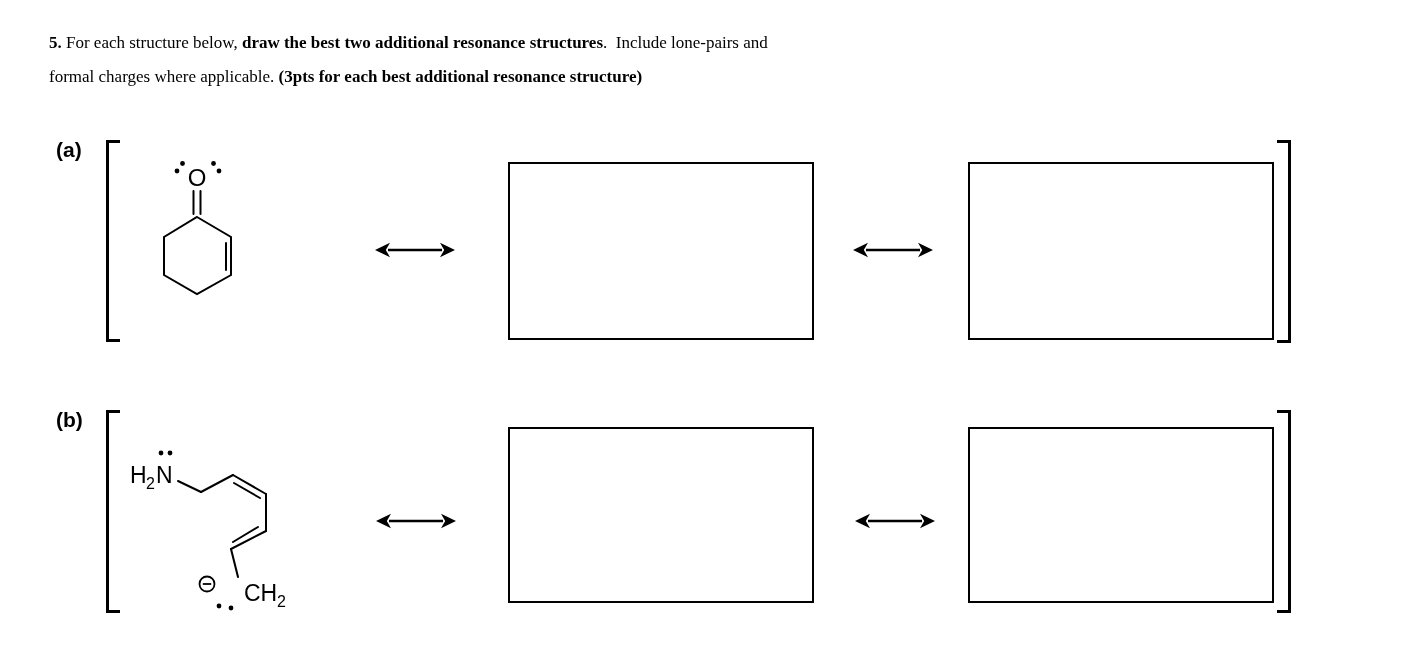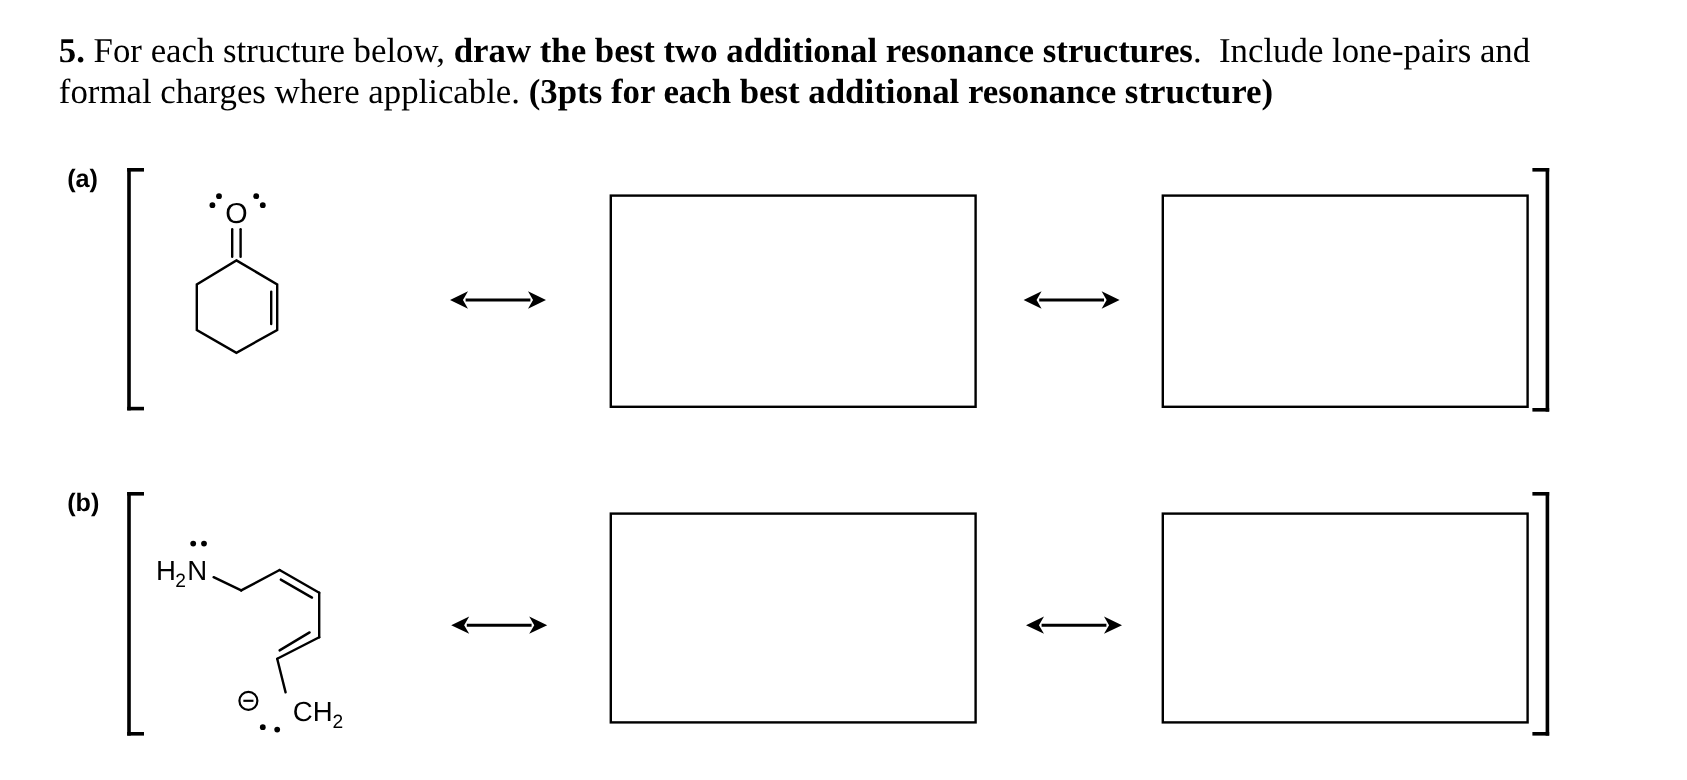--- a/index.html
+++ b/index.html
@@ -14,21 +14,21 @@
     background: #ffffff;
     overflow: hidden;
     font-family: "Liberation Serif", serif;
     color: #000000;
   }
   .question-text {
     position: absolute;
     left: 49px;
     top: 26px;
     width: 1320px;
-    font-size: 29px;
+    font-size: 17px;
     line-height: 34px;
     white-space: pre-wrap;
     color: #000000;
   }
   .question-text .b { font-weight: bold; }
   .part-label {
     position: absolute;
     font-family: "Liberation Sans", sans-serif;
     font-weight: bold;
     font-size: 21px;

